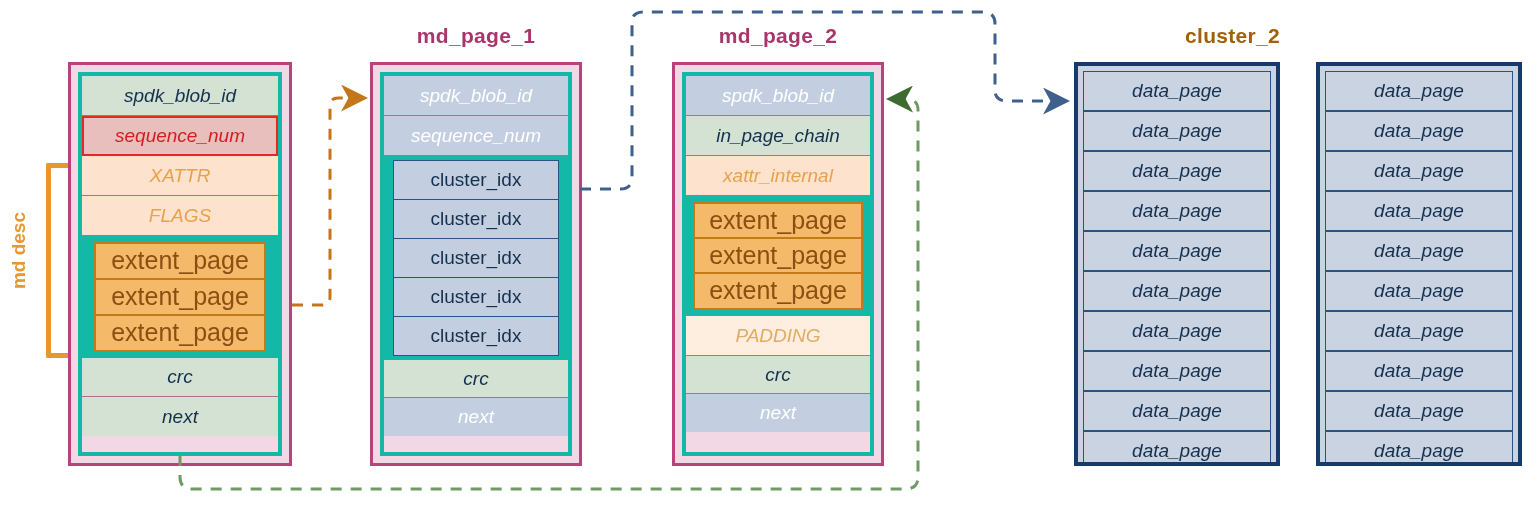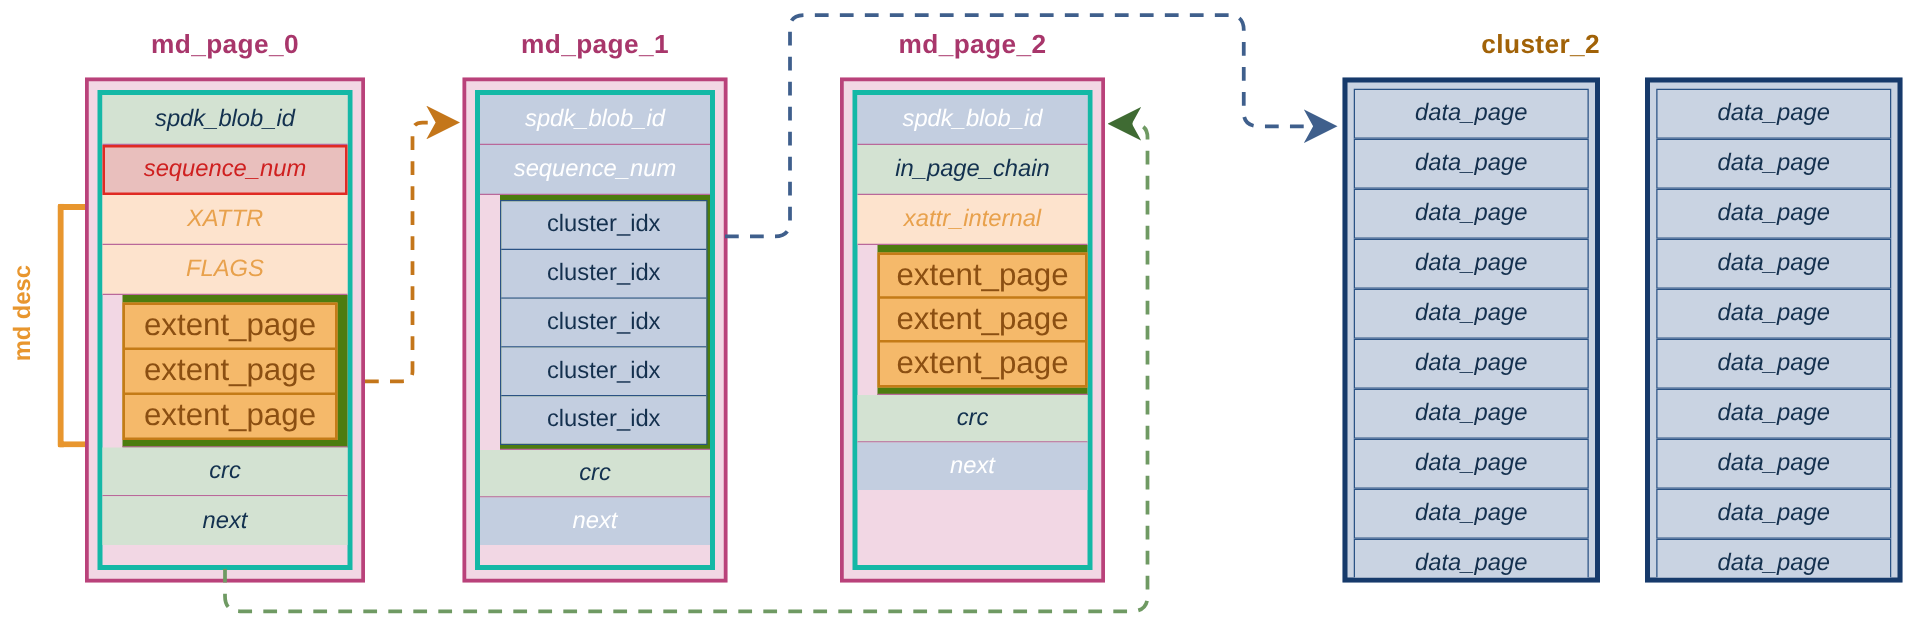--- a/index.html
+++ b/index.html
@@ -45,22 +45,22 @@
   }
   .extrow{
     box-sizing:border-box;flex:1;display:flex;align-items:center;justify-content:center;
     font-size:25px;font-style:normal;color:#8b4f12;border-bottom:2px solid #c47b17;
     white-space:nowrap;
   }
   .extrow:last-child{border-bottom:none;}
 
   
   .holder{
-    box-sizing:border-box;background:#4d7c0f;display:flex;align-items:center;
-    justify-content:flex-start;border-bottom:1px solid #b9689a;margin-left:16px;
+    box-sizing:border-box;background:#14b8a6;display:flex;align-items:center;
+    justify-content:center;border-bottom:1px solid #b9689a;
   }
 
   
   .cidxbox{
     box-sizing:border-box;display:flex;flex-direction:column;
     border:1px solid #2a5284;
   }
   .cidxrow{
     box-sizing:border-box;flex:1;display:flex;align-items:center;justify-content:center;
     font-size:19px;font-style:normal;color:#14304e;background:#c3cee0;
@@ -96,21 +96,20 @@
     white-space:nowrap;opacity:.95;letter-spacing:2px;
   }
 
   svg.overlay{position:absolute;left:0;top:0;width:1534px;height:510px;pointer-events:none;}
 </style>
 </head>
 <body>
 
 <div id="stage">
 
-  <div class="title md" style="left:68px;top:24px;width:224px;">md_page_0</div>
   <div class="title md" style="left:370px;top:24px;width:212px;">md_page_1</div>
   <div class="title md" style="left:672px;top:24px;width:212px;">md_page_2</div>
   <div class="title cl" style="left:1074px;top:24px;width:206px;">cluster_2</div>
 
   <div class="bracket" style="left:46px;top:163px;width:26px;height:195px;"></div>
   <div class="mddesc" style="left:8px;top:212px;">md desc</div>
 
   <div class="mdpage" style="left:68px;top:62px;width:224px;height:404px;">
     <div class="mdinner">
       <div class="row r-green" style="height:40px;">spdk_blob_id</div>
@@ -152,20 +151,21 @@
       <div class="row r-blue" style="height:40px;">spdk_blob_id</div>
       <div class="row r-green" style="height:40px;">in_page_chain</div>
       <div class="row r-peach" style="height:40px;">xattr_internal</div>
       <div class="holder" style="height:120px;">
         <div class="extbox" style="width:170px;height:108px;">
           <div class="extrow">extent_page</div>
           <div class="extrow">extent_page</div>
           <div class="extrow">extent_page</div>
         </div>
       </div>
+      <div class="row r-peach2" style="height:40px;">PADDING</div>
       <div class="row r-green" style="height:38px;">crc</div>
       <div class="row r-blue" style="height:38px;">next</div>
     </div>
   </div>
 
   <div class="cluster" style="left:1074px;top:62px;width:206px;height:404px;">
     <div id="cluster2-rows">
         <div class="crow">data_page</div>
         <div class="crow">data_page</div>
         <div class="crow">data_page</div>

